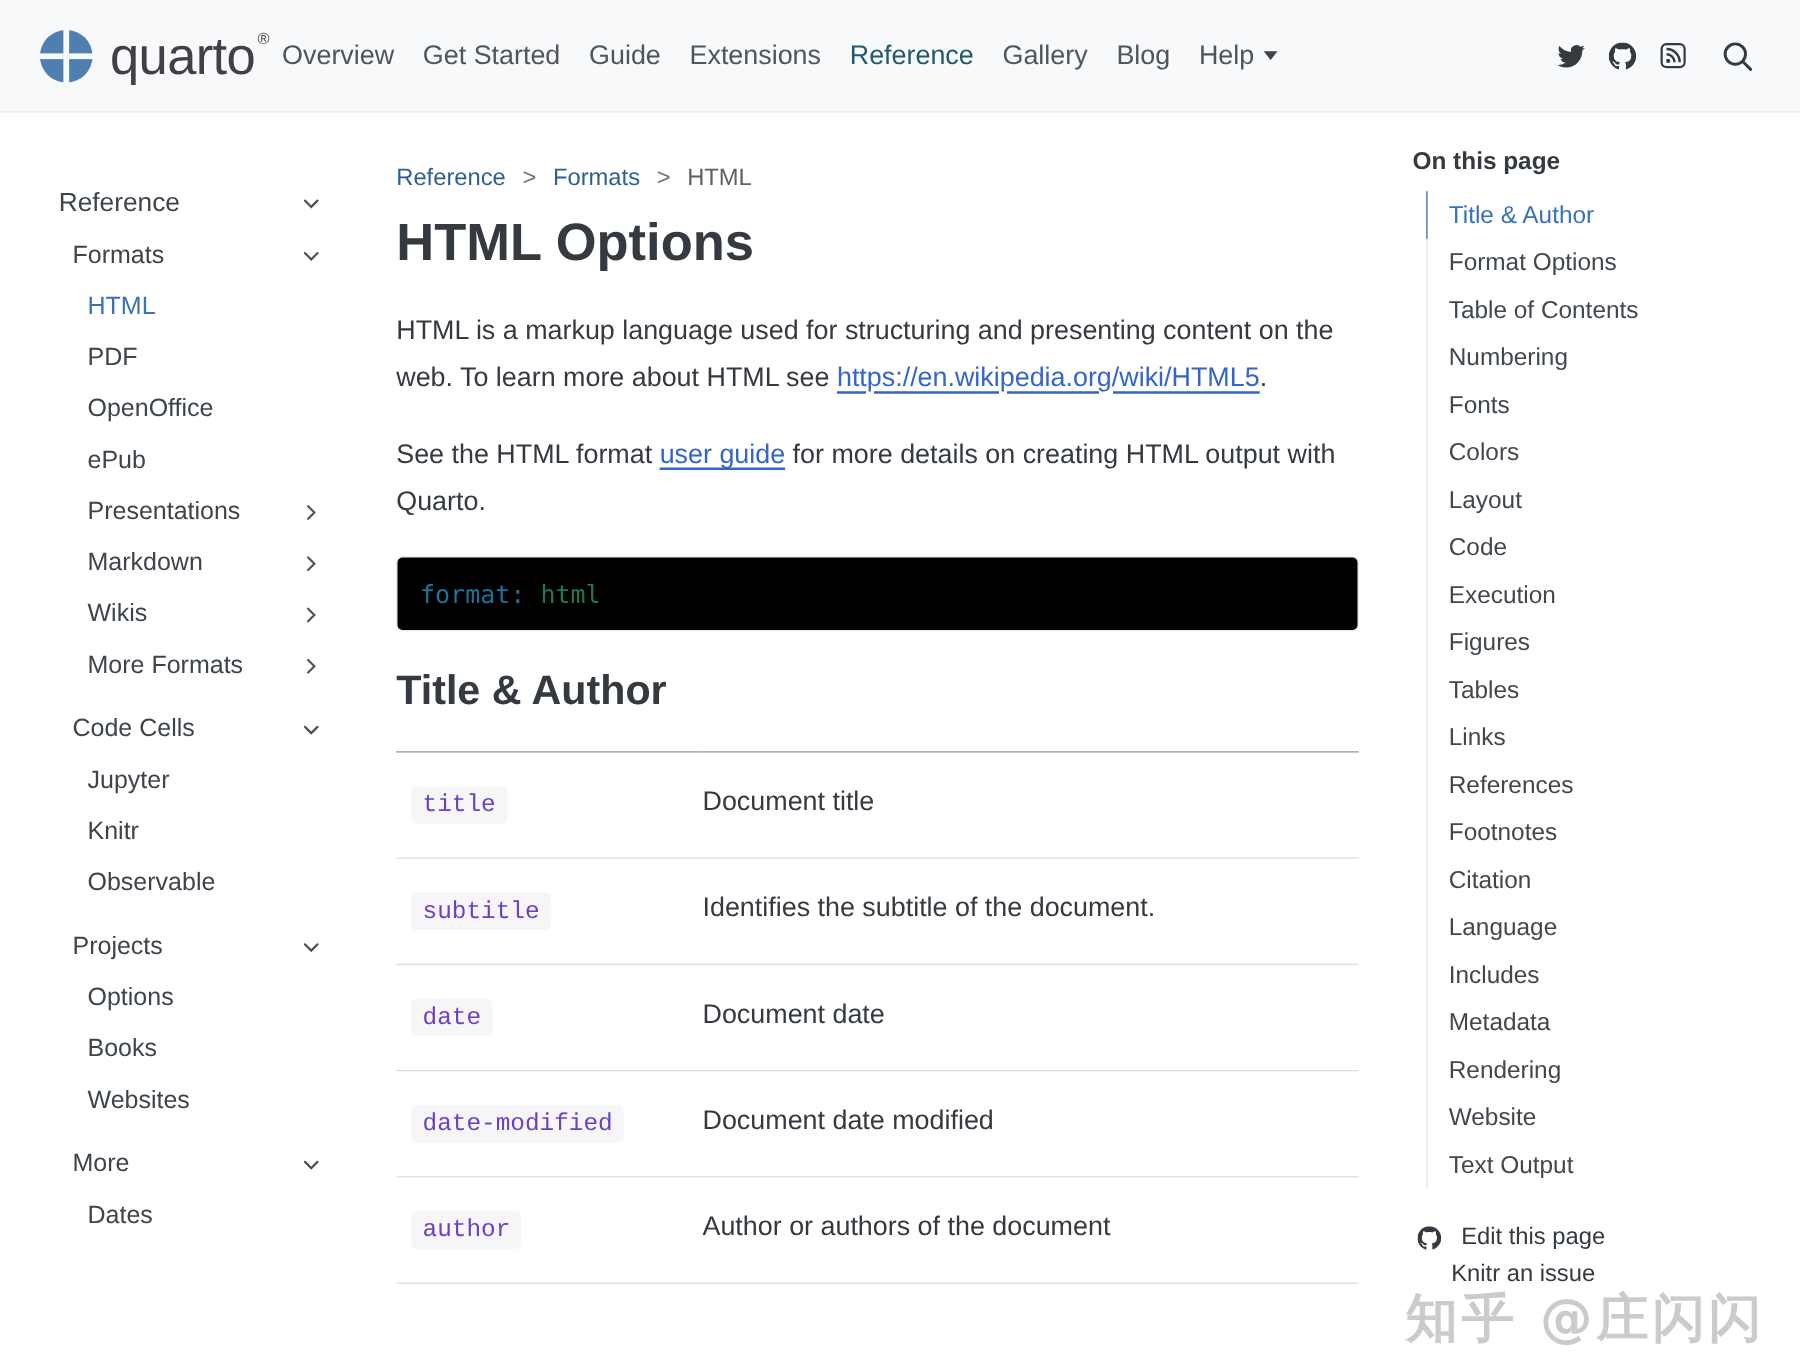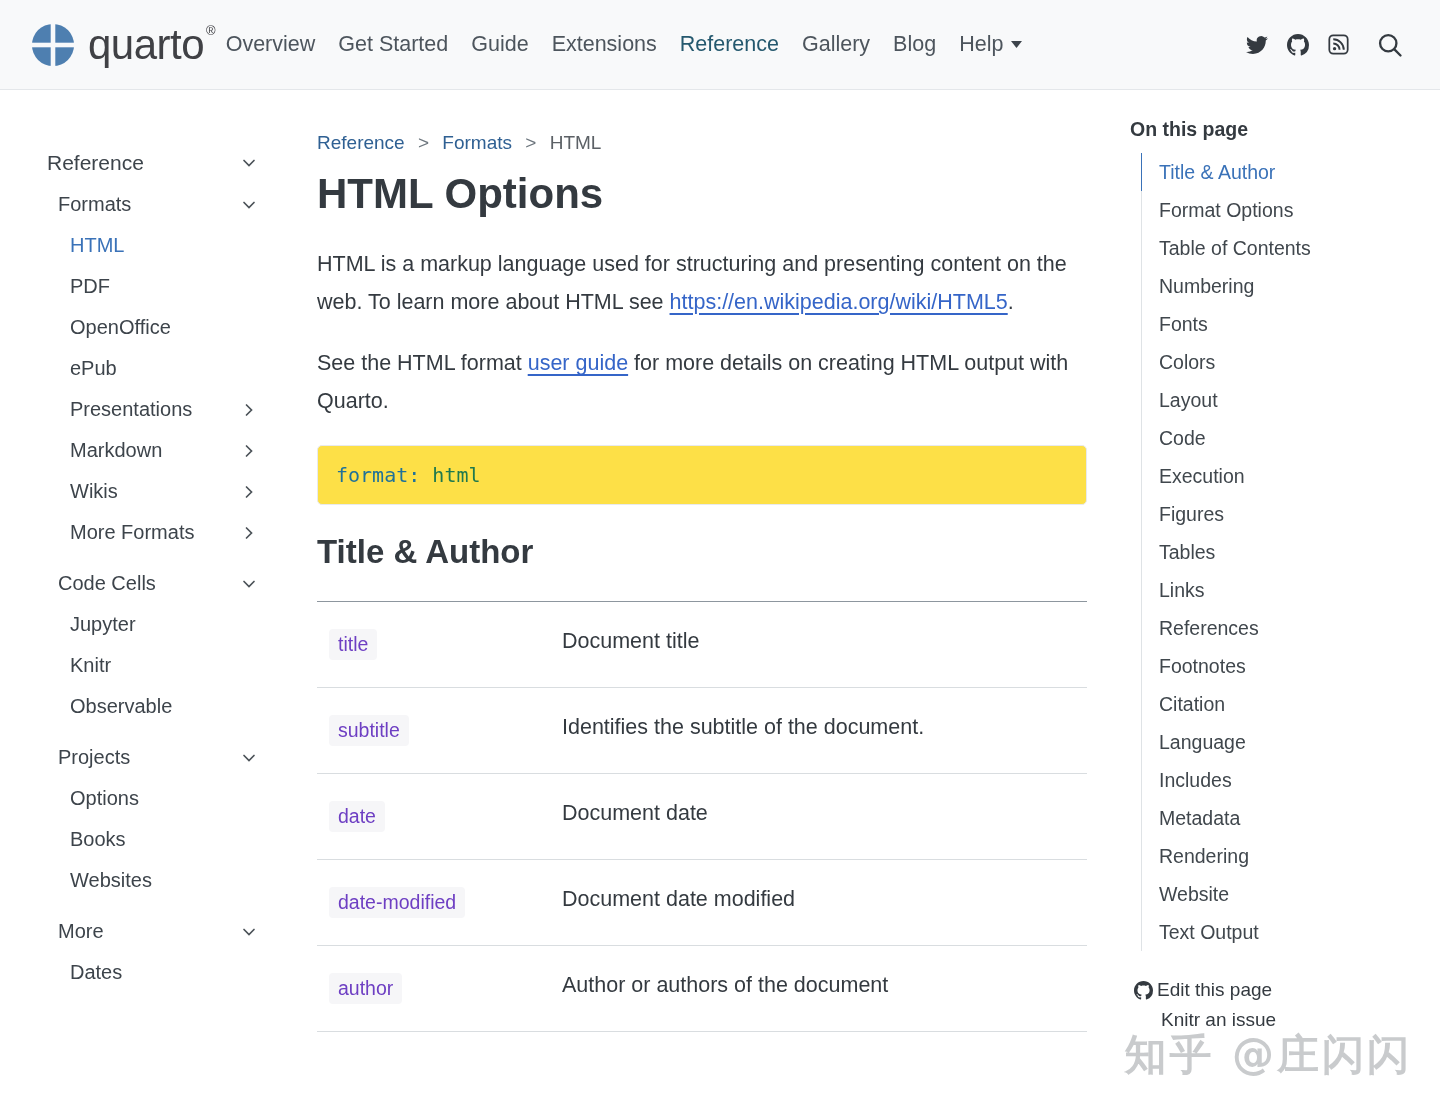--- a/index.html
+++ b/index.html
@@ -48,53 +48,53 @@
   
   .content { padding:42px 13px 0 0; }
   .breadcrumb { font-size:19px; margin-bottom:16px; }
   .breadcrumb a { color:#2f6093; }
   .crumb-sep { color:#6c757d; margin:0 8px; }
   .crumb.current { color:#5c6166; }
   .page-title { font-size:42px; font-weight:700; color:#343a40; margin:8px 0 28px; }
   .para { font-size:21.5px; line-height:1.75; margin-bottom:24px; color:#343a40; }
   .body-link { color:#3565c8; text-decoration:underline; text-underline-offset:4px; }
   .code-block {
-    background:#fde047; border:1px solid #e8eaed; border-radius:5px;
+    background:#000000; border:1px solid #e8eaed; border-radius:5px;
     padding:17px 18px; font-family:"DejaVu Sans Mono","Liberation Mono",monospace;
     font-size:20px; margin:16px 0 28px;
   }
   .code-key { color:#1f7199; }
   .code-colon { color:#1f7199; }
   .code-val { color:#20794d; }
   .section-title { font-size:33px; font-weight:700; color:#343a40; margin:26px 0 30px; }
 
   .options-table { width:100%; border-collapse:collapse; border-top:1px solid #8d969e; }
   .options-table td {
     border-bottom:1px solid #d9dde0; padding:27px 8px 27px 0;
     vertical-align:top; font-size:21.5px; color:#343a40;
   }
   td.opt-name { width:245px; }
   .opt-chip {
     display:inline-block; margin-left:12px;
-    font-family:Liberation Sans, sans-serif;
+    font-family:Liberation Mono, monospace;
     font-size:19.5px; color:#6e3fc3; background:#f6f6f8;
     padding:4px 9px; border-radius:4px;
   }
 
   
   .toc { padding:28px 0 0 30px; font-size:19.5px; overflow:hidden; }
   .toc-heading { font-weight:600; color:#343a40; margin-bottom:12px; }
   .toc-list { margin-left:11px; border-left:1px solid #dfe3e6; }
   .toc-item {
     display:block; padding:7.5px 0 7.5px 17px; color:#40474d;
     border-left:1px solid transparent; margin-left:-1px;
   }
   .toc-item.active { color:#3a72b8; border-left-color:#3a72b8; }
   .toc-footer { margin-top:24px; margin-left:4px; }
-  .toc-foot-link { display:flex; align-items:center; gap:4px; color:#343a40; font-size:19px; padding:4px 0; }
+  .toc-foot-link { display:flex; align-items:center; gap:16px; color:#343a40; font-size:19px; padding:4px 0; }
   .toc-foot-link.report { padding-left:27px; }
 
   
   .watermark {
     position:absolute; right:28px; bottom:12px;
     font-size:42px; font-weight:700; letter-spacing:3px;
     color:#bcbfc1; opacity:0.8; pointer-events:none;
     font-family:"DejaVu Sans",sans-serif; white-space:nowrap;text-align:right;
   }
 </style>

